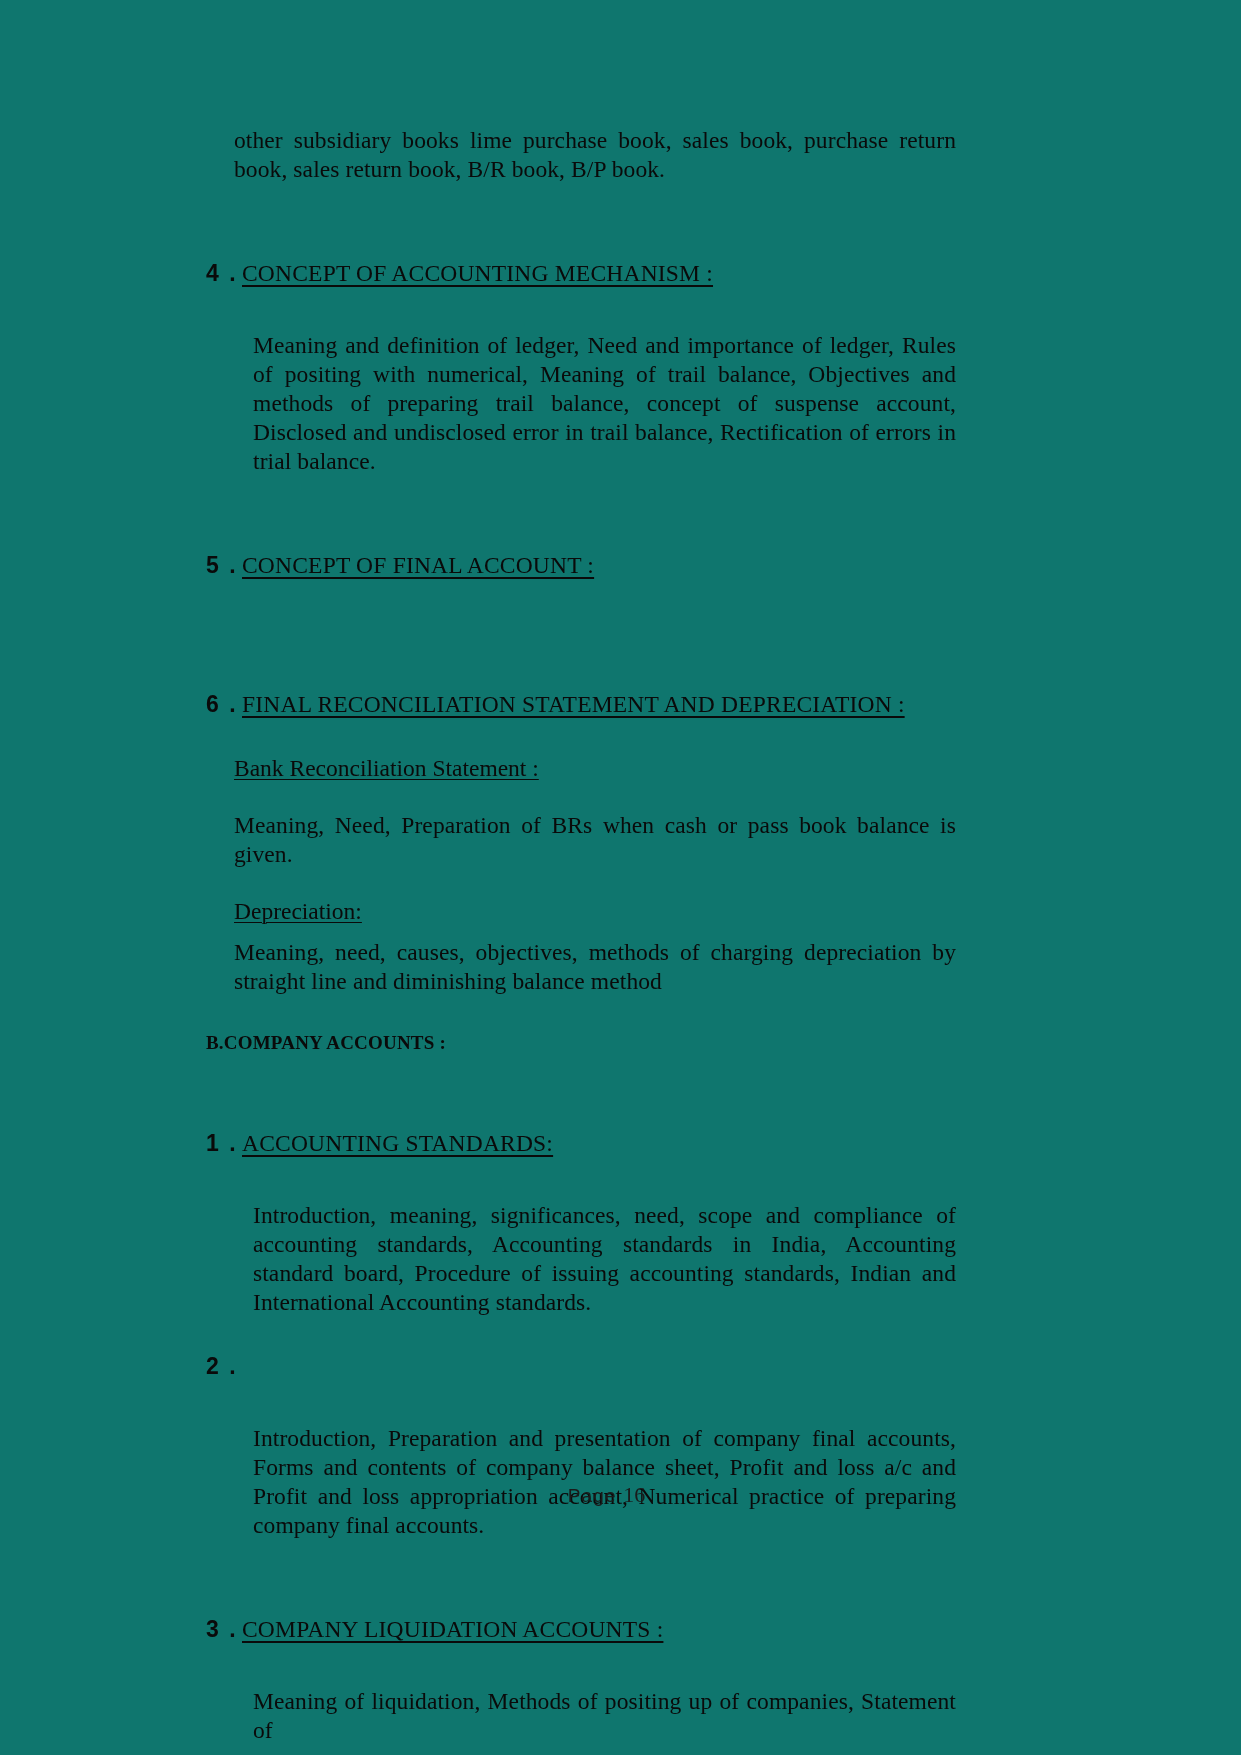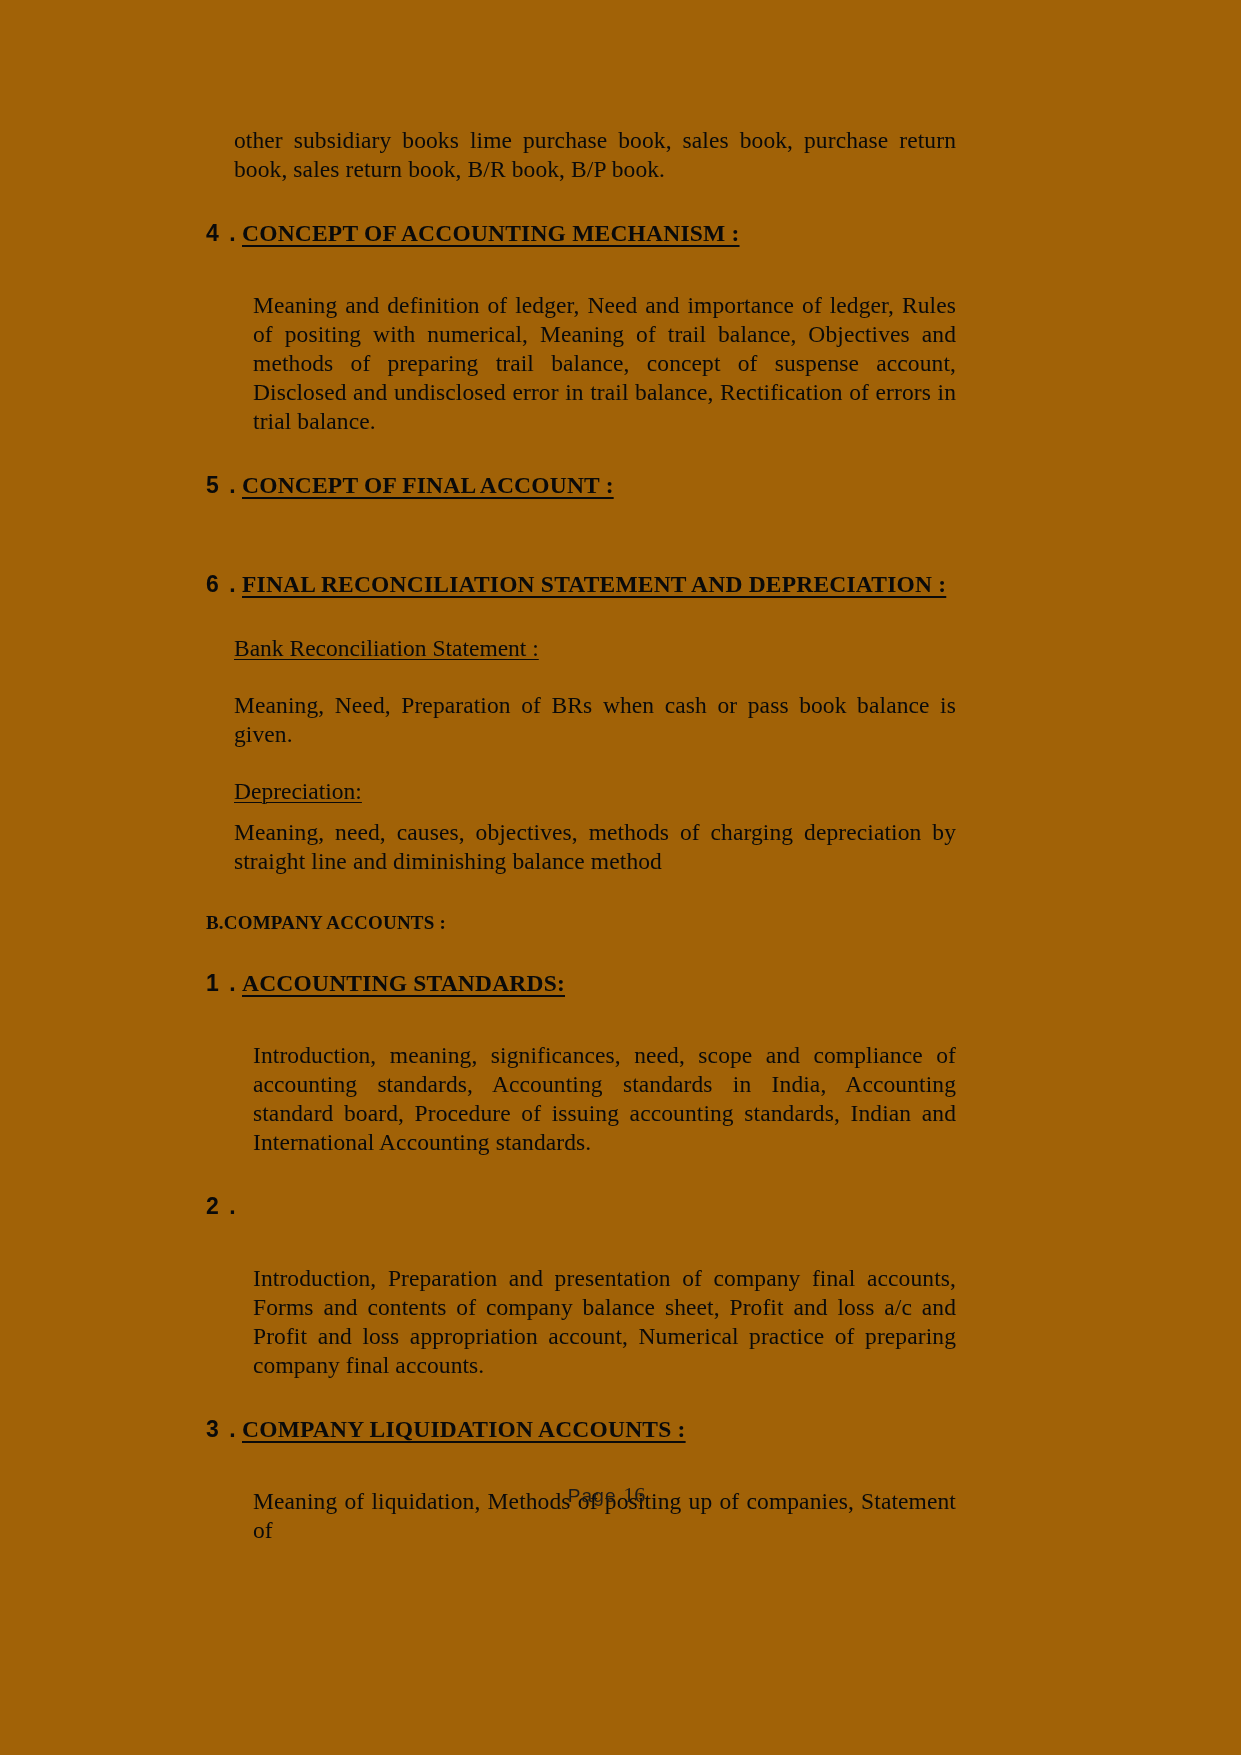--- a/index.html
+++ b/index.html
@@ -13,21 +13,21 @@
     position: relative;
     font-family: "Liberation Serif", "DejaVu Serif", serif;
     color: #0a0a0a;
     overflow: hidden;
   }
   .page {
     position: absolute;
     left: 0; top: 0;
     width: 1241px;
     height: 1755px;
-    background: #a16207;
+    background: #0f766e;
   }
   .content {
     position: absolute;
     left: 234px;
     top: 126px;
     width: 722px;
   }
   .para {
     font-size: 23.5px;
     line-height: 29px;
@@ -49,26 +49,27 @@
     font-weight: bold;
     font-family: "Liberation Sans", "DejaVu Sans", sans-serif;
     width: 36px;
     flex: 0 0 36px;
     margin-left: -28px;
     text-align: left;
     letter-spacing: 2px;
   }
   .heading-text {
     font-size: 23.5px;
-    font-weight: bold;
+    font-weight: normal;
     text-decoration: underline;
     text-underline-offset: 4px;
     text-decoration-thickness: 2.4px;
     letter-spacing: 0.2px;
     white-space: nowrap;
+    margin-top: 40px;
   }
   .section-label {
     font-size: 19px;
     font-weight: bold;
     margin: 0;
     margin-left: -28px;
     letter-spacing: 0.2px;
   }
   .sub-underline {
     font-size: 23.5px;

